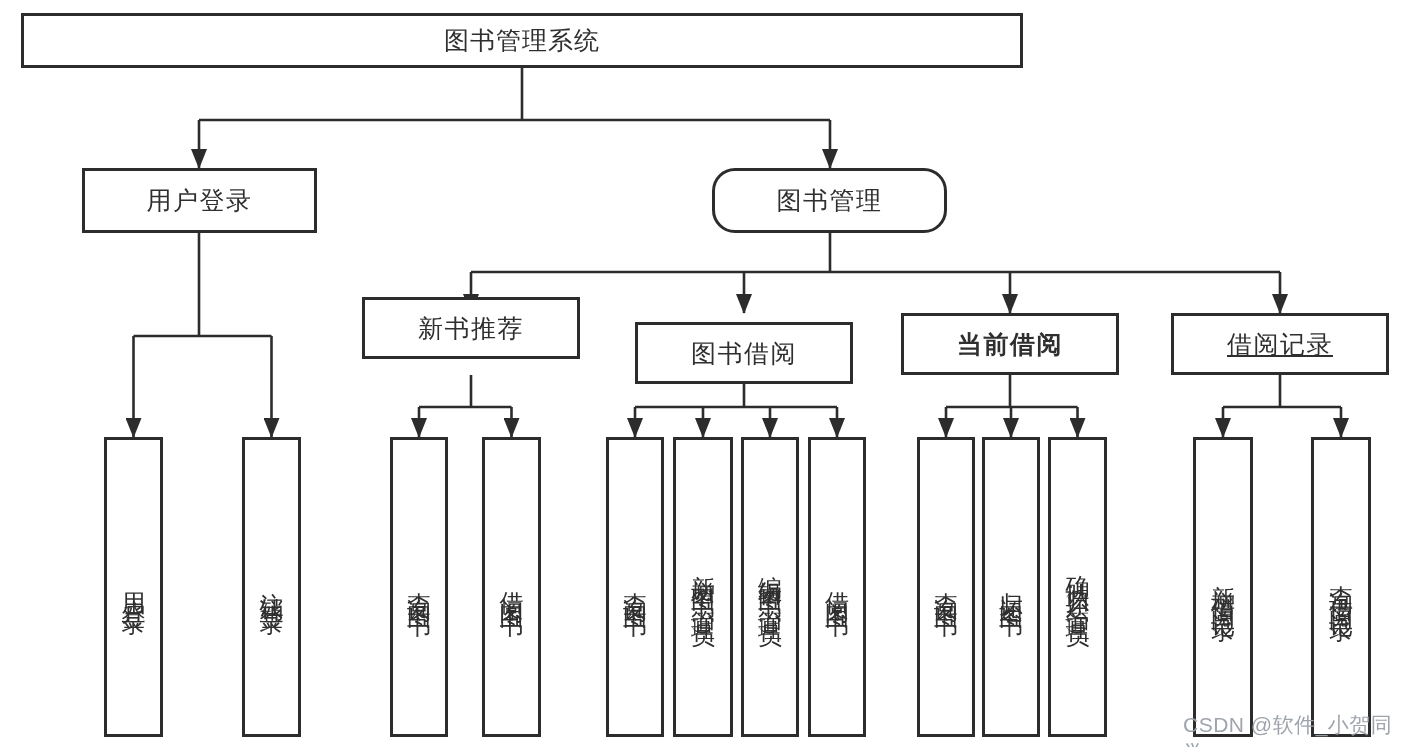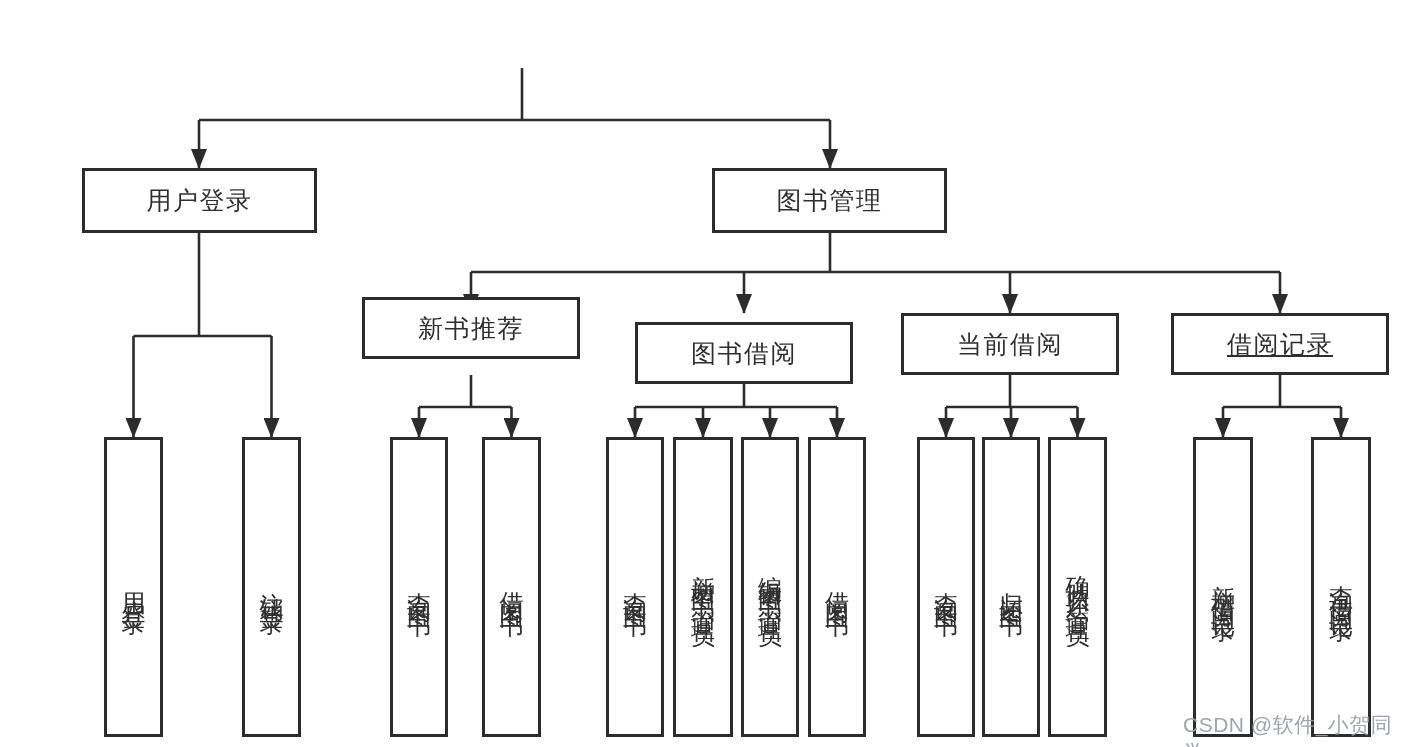--- a/index.html
+++ b/index.html
@@ -18,24 +18,24 @@
   }
   .box.h{font-size:25px;letter-spacing:1.5px;}
   .box.root-box{font-size:25px;letter-spacing:1px;}
   .box.v{
     writing-mode:vertical-rl;text-orientation:mixed;
     font-size:24px;letter-spacing:7px;line-height:1.0;
   }
   
   .n-root   {left:21px;  top:13px;  width:1002px;height:55px;}
   .n-login  {left:82px;  top:168px; width:235px; height:65px;}
-  .n-mgmt   {left:712px; top:168px; width:235px; height:65px;}
+  .n-mgmt   {left:712px; top:168px; width:235px; height:65px;border-radius:23px;}
   .n-sec0   {left:362px; top:297px; width:218px; height:62px;}
   .n-sec1   {left:635px; top:322px; width:218px; height:62px;}
-  .n-sec2   {left:901px; top:313px; width:218px; height:62px;}
+  .n-sec2   {left:901px; top:313px; width:218px; height:62px;font-weight:bold;}
   .n-sec3   {left:1171px;top:313px; width:218px; height:62px;text-decoration:underline;}
   .leaf{top:437px;height:300px;}
   .n-l0a{left:104px; width:59px;}
   .n-l0b{left:242px; width:59px;}
   .n-g1a{left:390px; width:58px;}
   .n-g1b{left:482px; width:59px;}
   .n-g2a{left:606px; width:58px;}
   .n-g2b{left:673px; width:60px;}
   .n-g2c{left:741px; width:58px;}
   .n-g2d{left:808px; width:58px;}
@@ -85,20 +85,21 @@
       <line x1="770" y1="407" x2="770" y2="437" marker-end="url(#arrow)"></line>
       <line x1="837" y1="407" x2="837" y2="437" marker-end="url(#arrow)"></line>
       <line x1="946" y1="407" x2="946" y2="437" marker-end="url(#arrow)"></line>
       <line x1="1011" y1="407" x2="1011" y2="437" marker-end="url(#arrow)"></line>
       <line x1="1077.5" y1="407" x2="1077.5" y2="437" marker-end="url(#arrow)"></line>
       <line x1="1223" y1="407" x2="1223" y2="437" marker-end="url(#arrow)"></line>
       <line x1="1341" y1="407" x2="1341" y2="437" marker-end="url(#arrow)"></line>
     </g>
   </svg>
 
+  <div class="box h root-box n-root">图书管理系统</div>
 
   <div class="box h n-login">用户登录</div>
   <div class="box h n-mgmt">图书管理</div>
 
   <div class="box h n-sec0">新书推荐</div>
   <div class="box h n-sec1">图书借阅</div>
   <div class="box h n-sec2">当前借阅</div>
   <div class="box h n-sec3">借阅记录</div>
 
   <div class="box v leaf n-l0a">用户登录</div>

